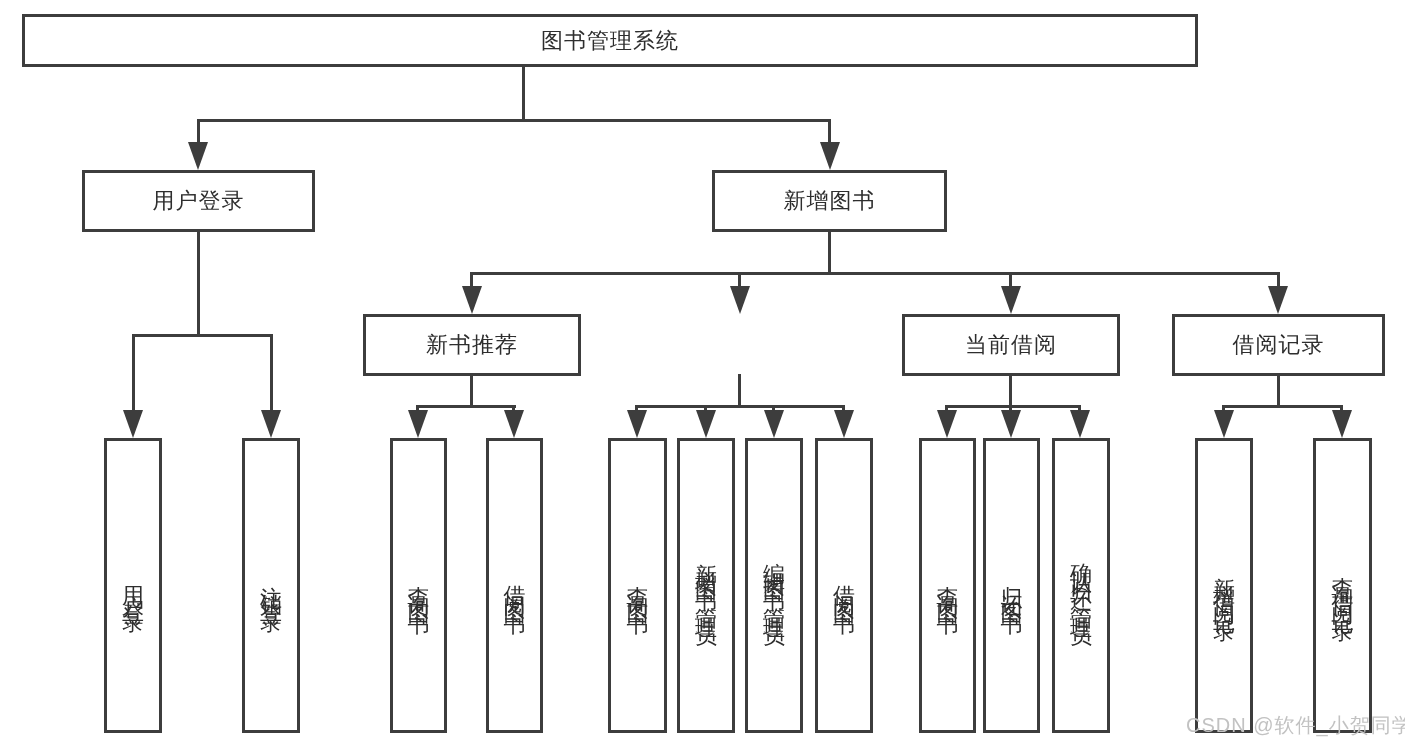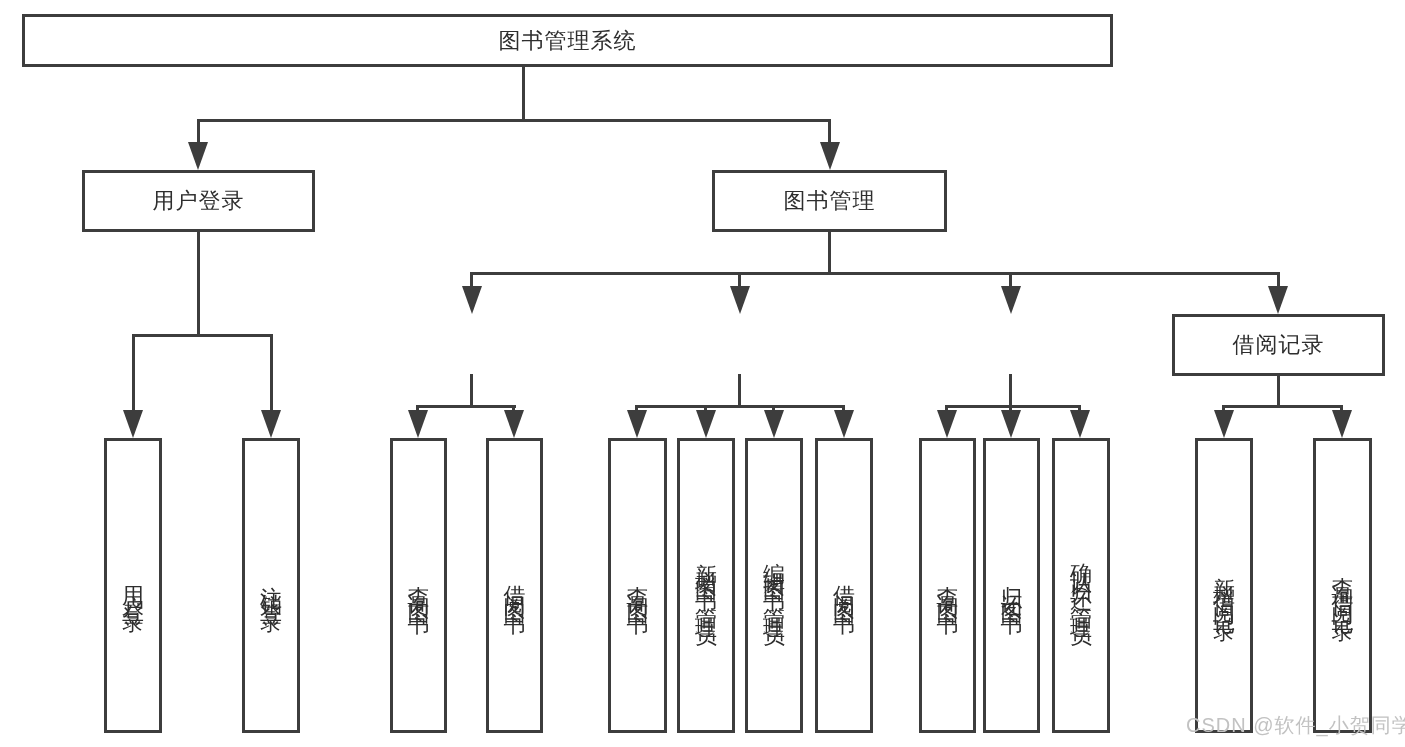--- a/index.html
+++ b/index.html
@@ -51,56 +51,62 @@
     color: #c2c2c2;
     letter-spacing: 1px;
     white-space: nowrap;
   }
 </style>
 </head>
 <body>
 
 <div class="canvas">
 
-  <div class="box" style="left:22px; top:14px; width:1091px; height:53px;">
+  <div class="box" style="left:22px; top:14px; width:1176px; height:53px;">
     <span class="hlabel">图书管理系统</span>
   </div>
 
   <div class="v" style="left:522px; top:67px; height:55px;"></div>
   <div class="h" style="left:197px; top:119px; width:634px;"></div>
   <div class="v" style="left:197px; top:119px; height:28px;"></div>
   <div class="v" style="left:828px; top:119px; height:28px;"></div>
   <div class="a" style="left:188px; top:142px;"></div>
   <div class="a" style="left:820px; top:142px;"></div>
 
   <div class="box" style="left:82px; top:170px; width:233px; height:62px;">
     <span class="hlabel">用户登录</span>
   </div>
   <div class="box" style="left:712px; top:170px; width:235px; height:62px;">
-    <span class="hlabel">图书管理</span>
+    <span class="hlabel">新增图书</span>
   </div>
 
   <div class="v" style="left:197px; top:231px; height:106px;"></div>
   <div class="h" style="left:132px; top:334px; width:141px;"></div>
   <div class="v" style="left:132px; top:334px; height:80px;"></div>
   <div class="v" style="left:270px; top:334px; height:80px;"></div>
   <div class="a" style="left:123px; top:410px;"></div>
   <div class="a" style="left:261px; top:410px;"></div>
 
   <div class="v" style="left:828px; top:231px; height:44px;"></div>
   <div class="h" style="left:470px; top:272px; width:810px;"></div>
   <div class="v" style="left:470px; top:272px; height:18px;"></div>
   <div class="v" style="left:738px; top:272px; height:18px;"></div>
   <div class="v" style="left:1009px; top:272px; height:18px;"></div>
   <div class="v" style="left:1277px; top:272px; height:18px;"></div>
   <div class="a" style="left:462px; top:286px;"></div>
   <div class="a" style="left:730px; top:286px;"></div>
   <div class="a" style="left:1001px; top:286px;"></div>
   <div class="a" style="left:1268px; top:286px;"></div>
 
+  <div class="box" style="left:363px; top:314px; width:218px; height:62px;">
+    <span class="hlabel">新书推荐</span>
+  </div>
+  <div class="box" style="left:902px; top:314px; width:218px; height:62px;">
+    <span class="hlabel">当前借阅</span>
+  </div>
   <div class="box" style="left:1172px; top:314px; width:213px; height:62px;">
     <span class="hlabel">借阅记录</span>
   </div>
 
   <div class="v" style="left:470px; top:374px; height:34px;"></div>
   <div class="h" style="left:416px; top:405px; width:100px;"></div>
   <div class="v" style="left:416px; top:405px; height:10px;"></div>
   <div class="v" style="left:512px; top:405px; height:10px;"></div>
   <div class="a" style="left:408px; top:410px;"></div>
   <div class="a" style="left:504px; top:410px;"></div>

